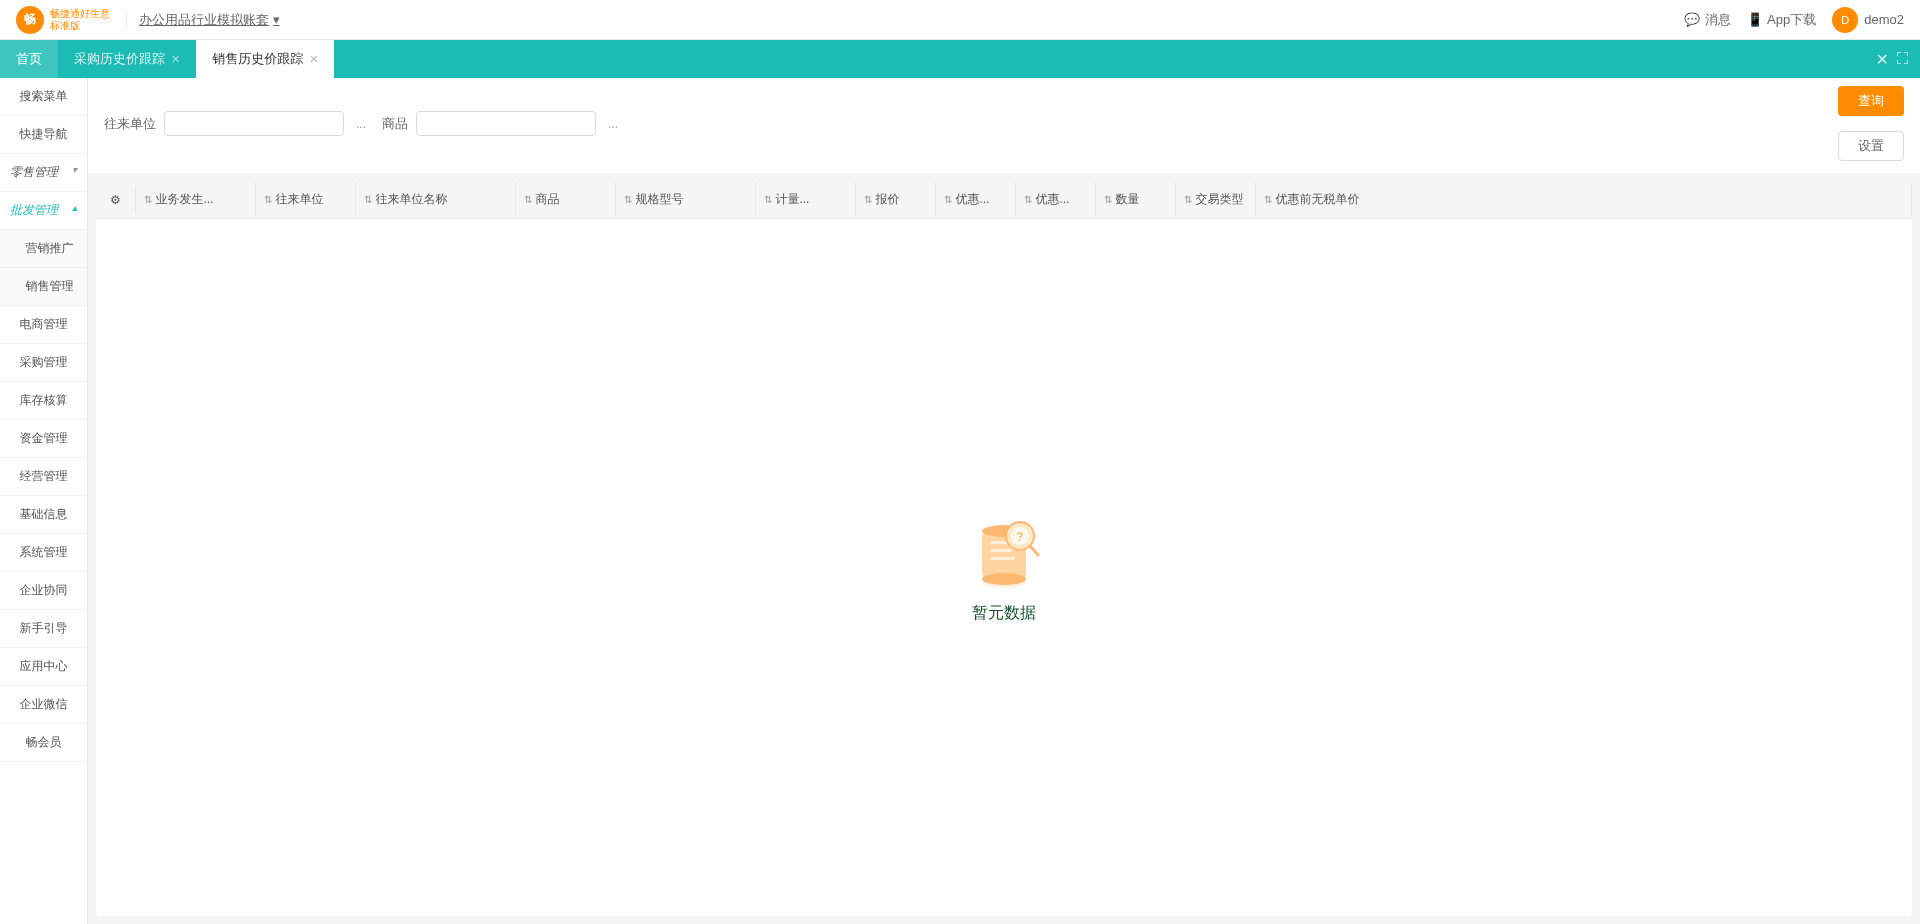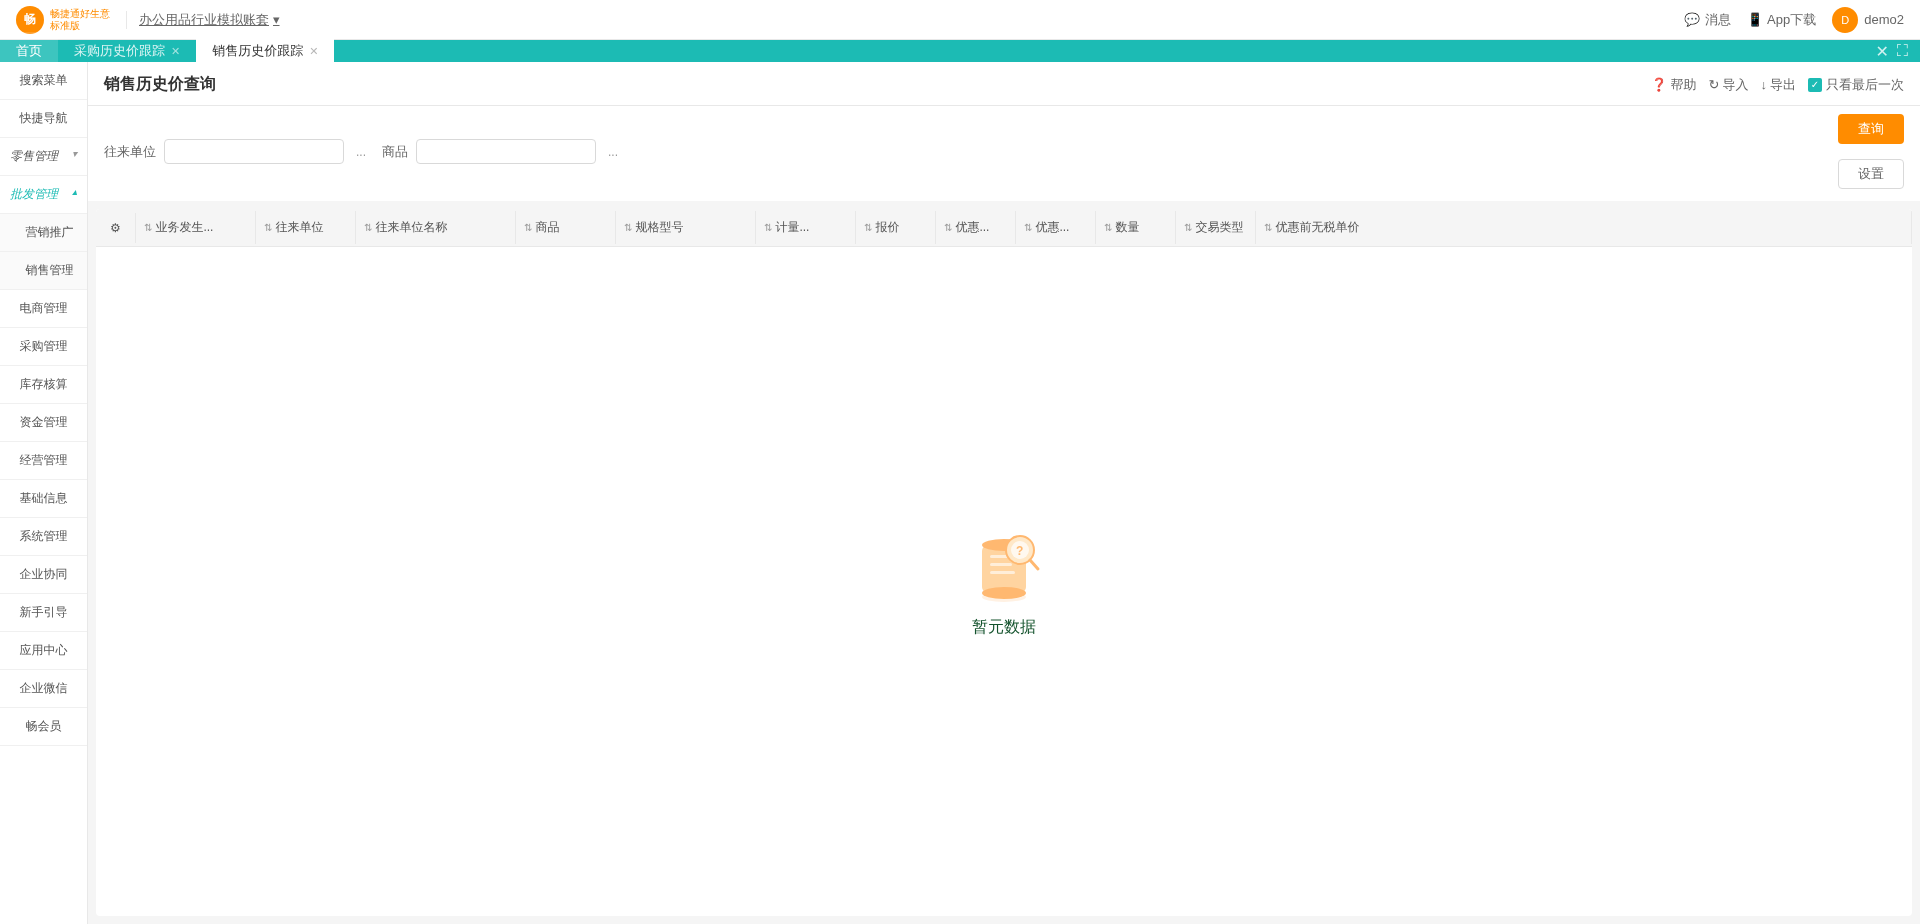--- a/index.html
+++ b/index.html
@@ -20,21 +20,21 @@
     .logo-area { display: flex; align-items: center; gap: 6px; }
     .logo-icon { width: 28px; height: 28px; background: #ff8c00; border-radius: 50%; display: flex; align-items: center; justify-content: center; color: white; font-size: 12px; font-weight: bold; }
     .logo-text { font-size: 11px; color: #ff8c00; line-height: 1.2; }
     .app-selector { display: flex; align-items: center; gap: 4px; color: #666; font-size: 13px; border-left: 1px solid #e8e8e8; padding-left: 12px; margin-left: 8px; cursor: pointer; text-decoration: underline; }
     .top-bar-right { display: flex; align-items: center; gap: 16px; color: #666; font-size: 13px; }
     .top-bar-right span { cursor: pointer; display: flex; align-items: center; gap: 4px; }
     .avatar { width: 26px; height: 26px; border-radius: 50%; background: #ff8c00; display: flex; align-items: center; justify-content: center; color: white; font-size: 11px; }
 
     
     .tab-bar {
-      height: 22px;
+      height: 38px;
       background: #1cbbb4;
       display: flex;
       align-items: center;
       padding: 0 0;
       flex-shrink: 0;
       position: relative;
     }
     .tab-item {
       height: 38px;
       display: flex;
@@ -330,43 +330,20 @@
     <div class="sidebar-item">
       <span>企业微信</span>
     </div>
     <div class="sidebar-item">
       <span>畅会员</span>
     </div>
   </div>
 
   <div class="content-area">
 
-    <div class="page-header">
-      <div class="page-title-row">
-        <div class="page-title">销售历史价查询</div>
-        <div class="page-actions">
-          <span>
-            <span>❓</span>
-            <span>帮助</span>
-          </span>
-          <span>
-            <span>↻</span>
-            <span>导入</span>
-          </span>
-          <span>
-            <span>↓</span>
-            <span>导出</span>
-          </span>
-          <label class="checkbox-label">
-            <div class="checkbox-checked">✓</div>
-            <span>只看最后一次</span>
-          </label>
-        </div>
-      </div>
-    </div>
 
     <div class="filter-bar">
 
       <div class="filter-group">
         <span class="filter-label">往来单位</span>
         <input class="filter-input" type="text" style="width: 180px;">
         <span class="filter-ellipsis">...</span>
       </div>
 
       <div class="filter-group">

